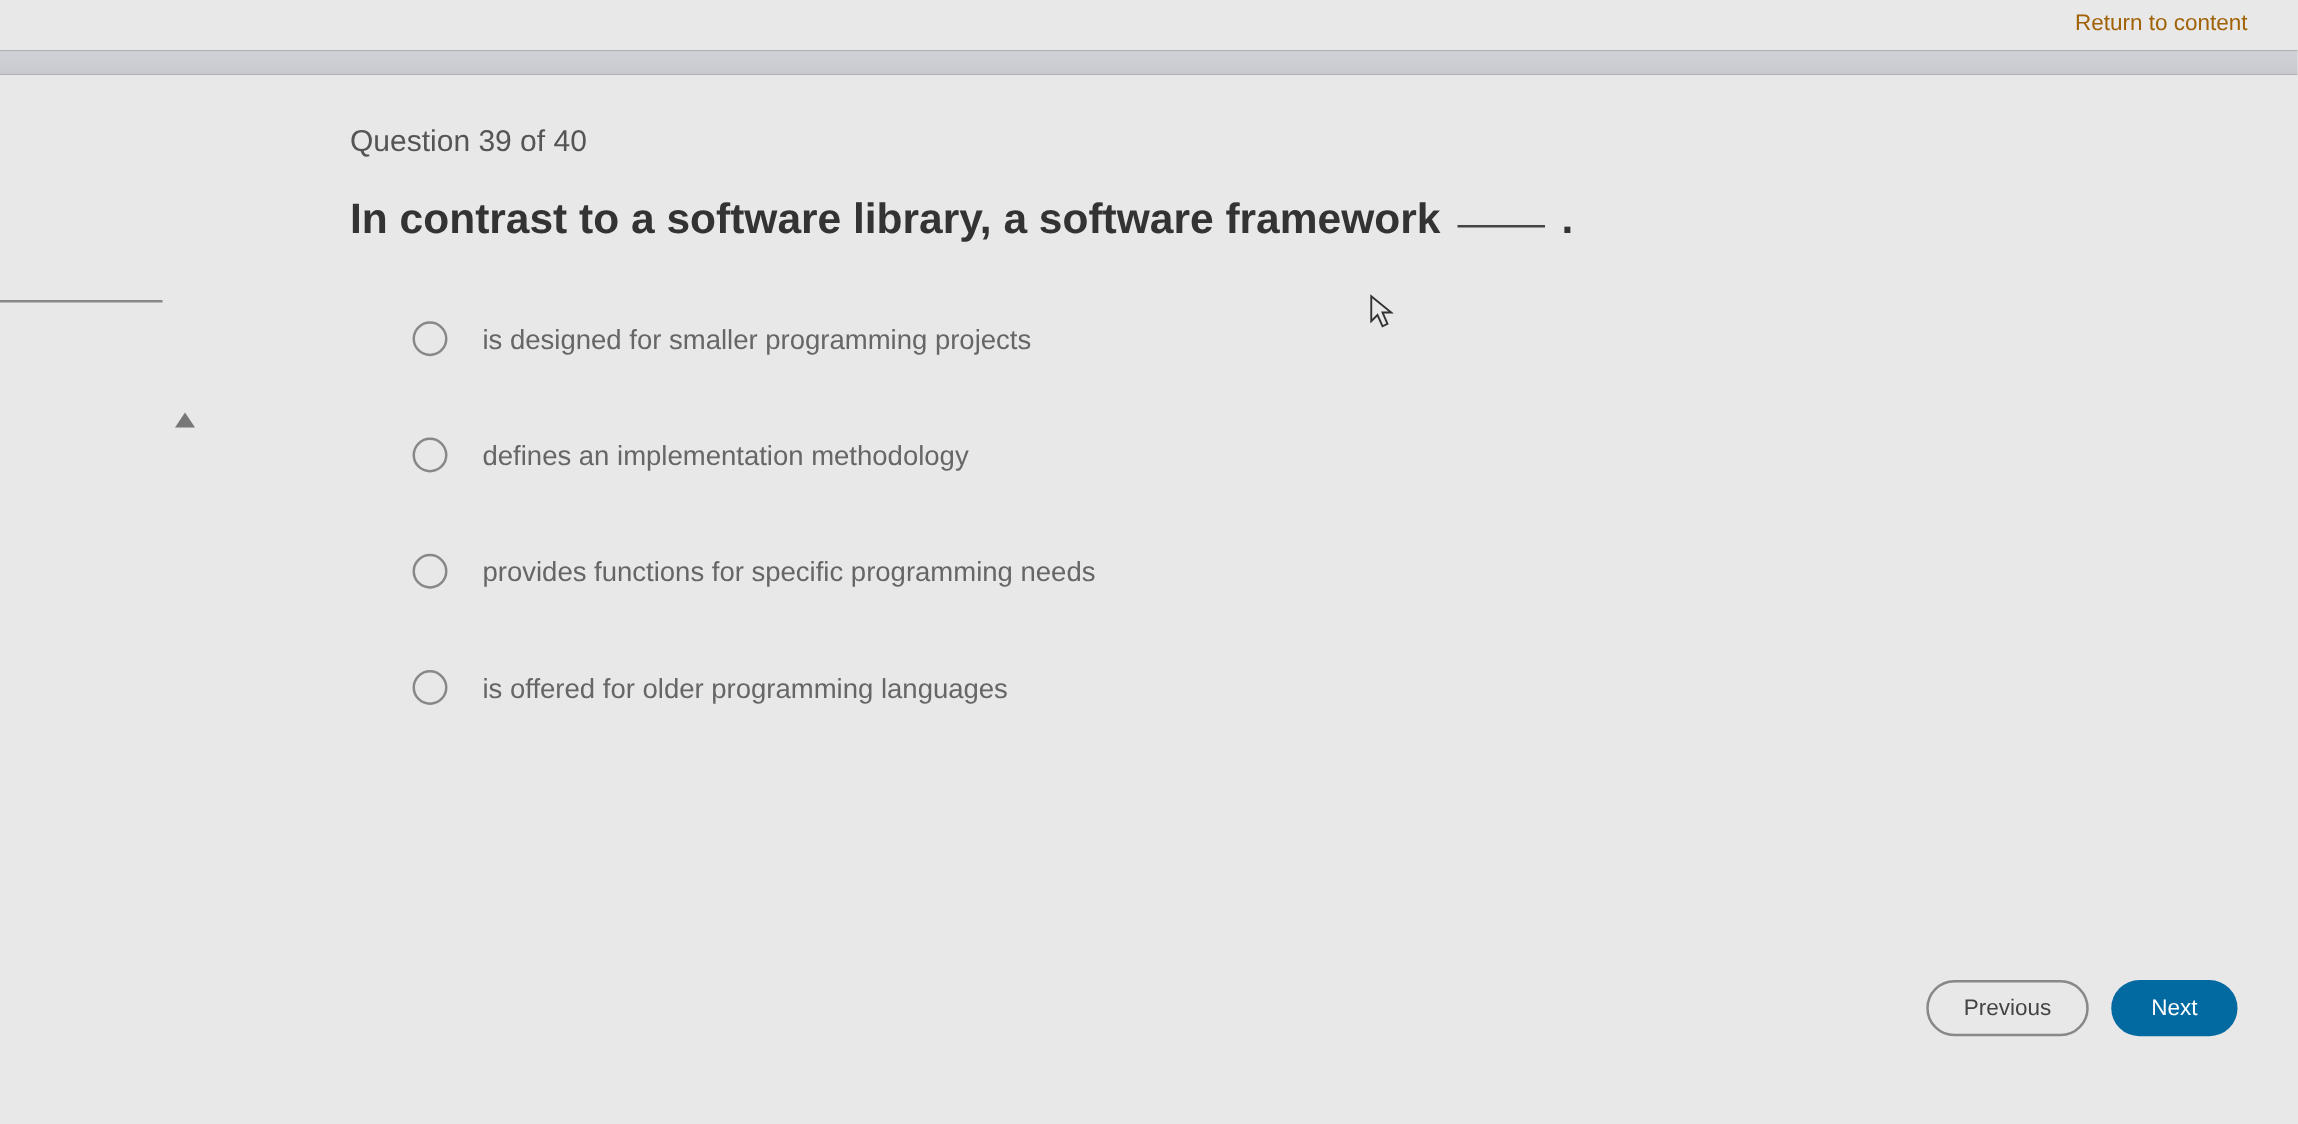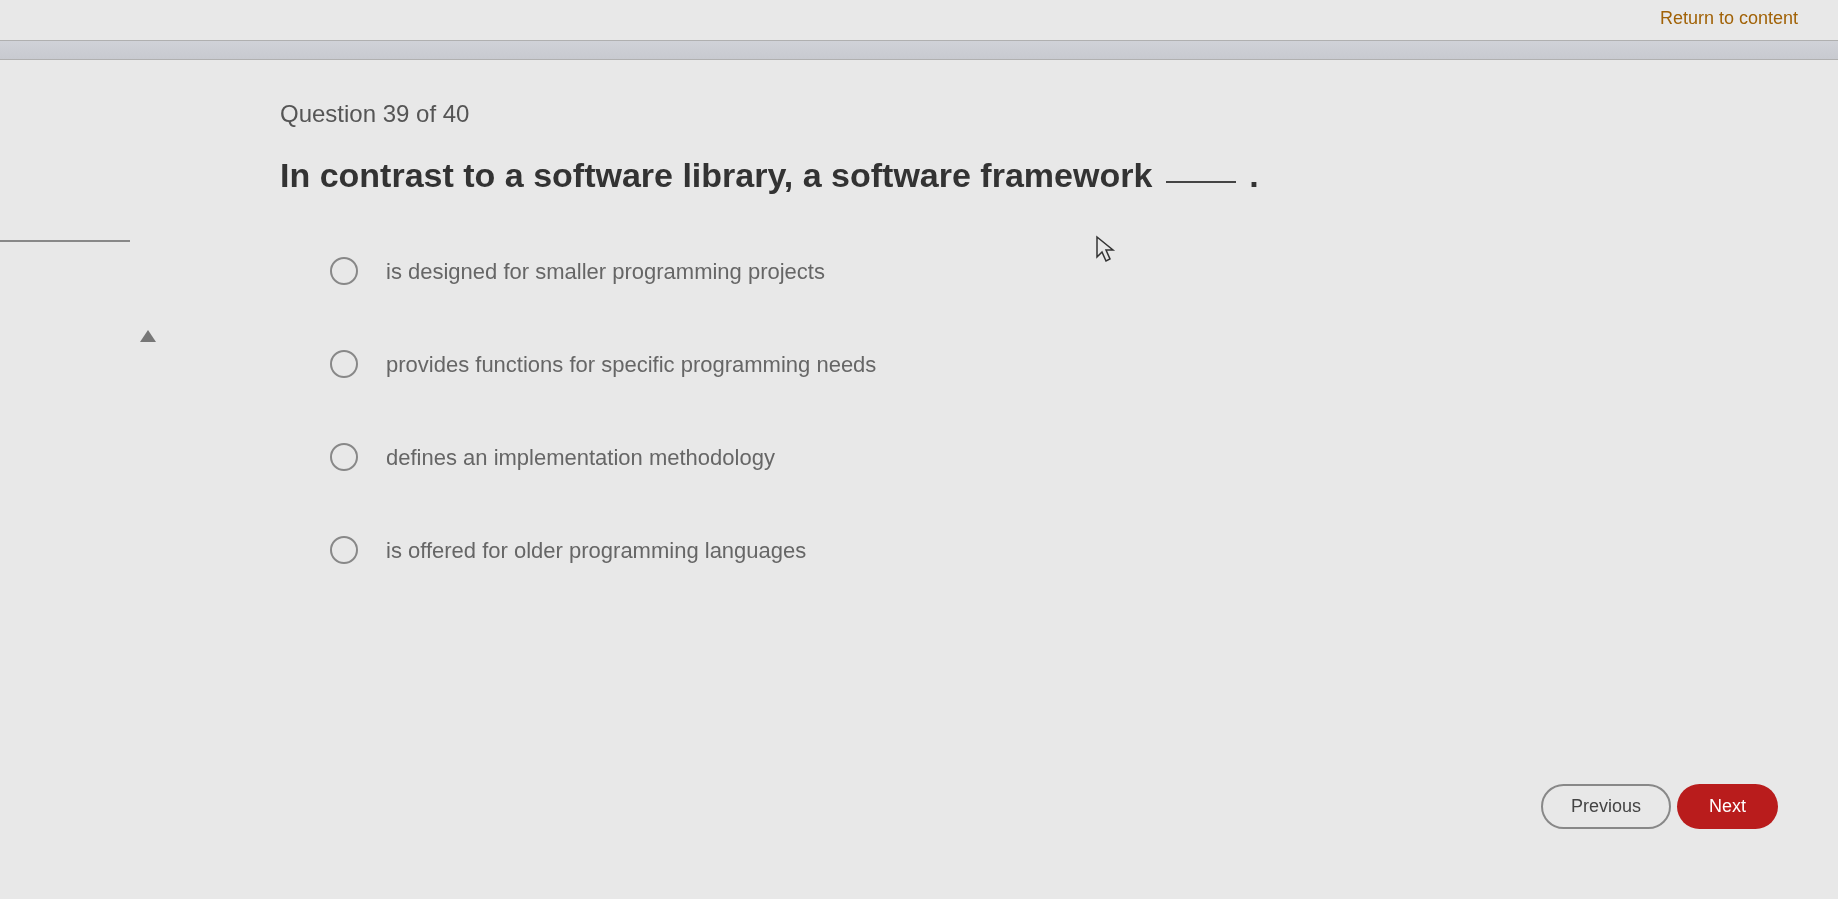--- a/index.html
+++ b/index.html
@@ -80,37 +80,37 @@
       flex-shrink: 0;
     }
     .option-text {
       font-size: 22px;
       color: #666;
       font-weight: 400;
     }
     .nav-buttons {
       position: fixed;
       bottom: 70px;
-      right: 60px;
+      right: 48px;
       display: flex;
-      gap: 6px;
+      gap: 18px;
       align-items: flex-end;
     }
     .btn-previous {
       background: #e8e8e8;
       border: 2px solid #888;
       border-radius: 24px;
       padding: 10px 28px;
       font-size: 18px;
       color: #444;
       cursor: pointer;
       font-family: inherit;
     }
     .btn-next {
-      background: #b91c1c;
+      background: #0369a1;
       border: none;
       border-radius: 24px;
       padding: 12px 32px;
       font-size: 18px;
       color: #fff;
       cursor: pointer;
       font-family: inherit;
     }
     .left-accent {
       position: absolute;
@@ -156,25 +156,25 @@
     <span>In contrast to a software library, a software framework </span><span class="blank-line"></span><span> .</span>
   </div>
 
   <div class="options">
     <div class="option-row">
       <div class="radio-circle"></div>
       <div class="option-text">is designed for smaller programming projects</div>
     </div>
     <div class="option-row">
       <div class="radio-circle"></div>
-      <div class="option-text">provides functions for specific programming needs</div>
+      <div class="option-text">defines an implementation methodology</div>
     </div>
     <div class="option-row">
       <div class="radio-circle"></div>
-      <div class="option-text">defines an implementation methodology</div>
+      <div class="option-text">provides functions for specific programming needs</div>
     </div>
     <div class="option-row">
       <div class="radio-circle"></div>
       <div class="option-text">is offered for older programming languages</div>
     </div>
   </div>
 </div>
 
 <div class="cursor-icon">
   <svg width="24" height="30" viewBox="0 0 24 30">

